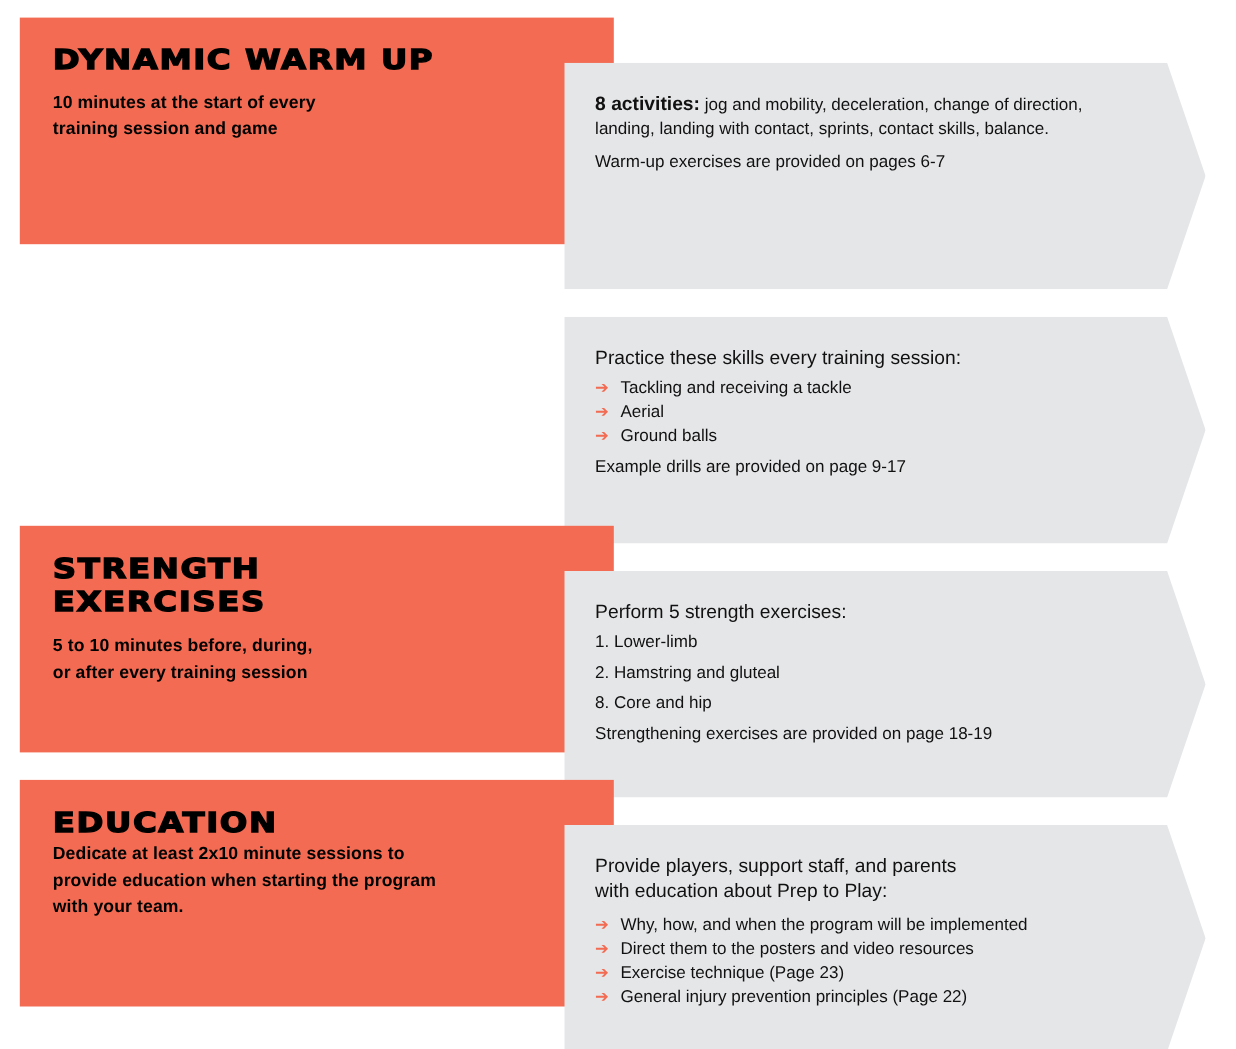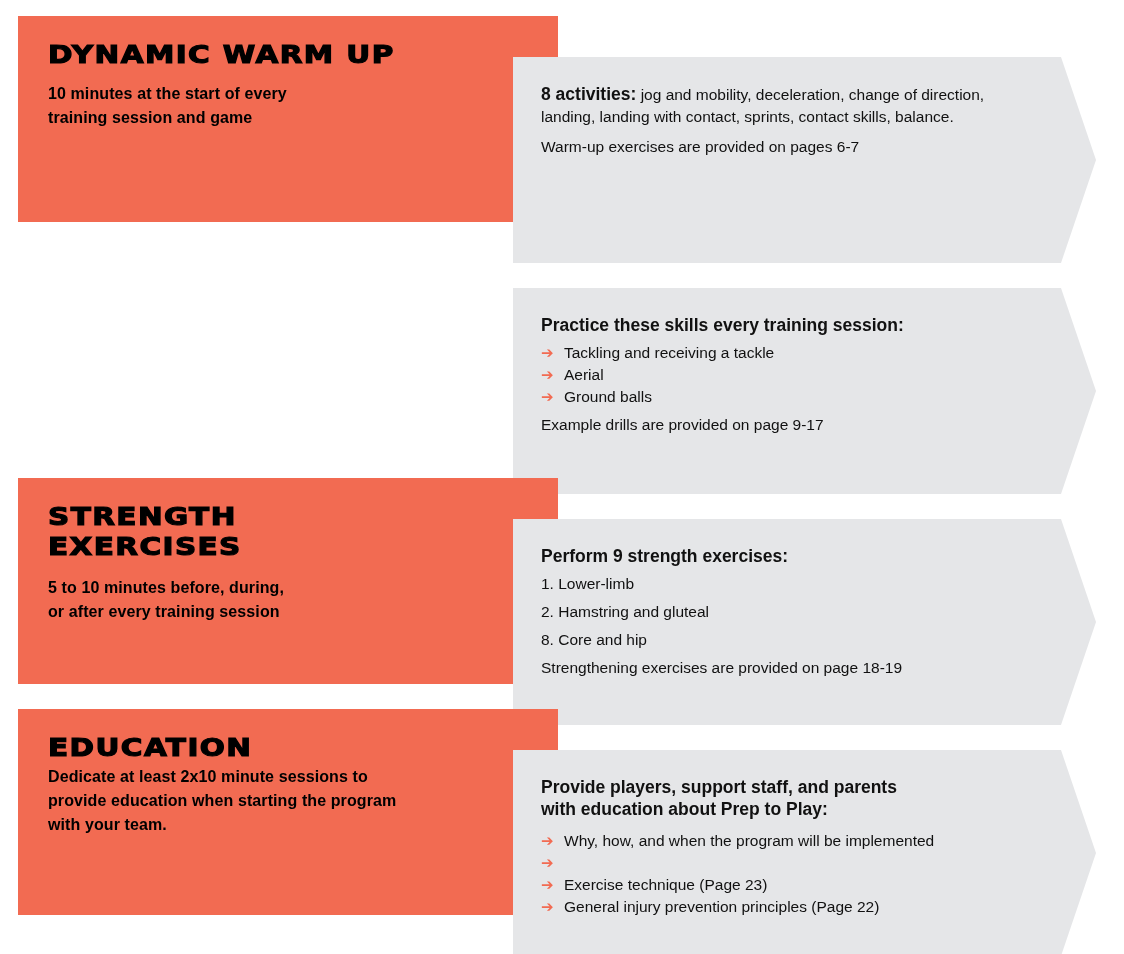--- a/index.html
+++ b/index.html
@@ -68,21 +68,21 @@
       font-weight: bold;
       font-size: 16px;
       line-height: 24px;
       color: #000;
       margin-top: 12px;
       white-space: pre-line;
       letter-spacing: 0.1px;
     }
     .subtitle.tight { margin-top: 2px; }
     .lead {
-      font-weight: bold;
+      font-weight: normal;
       font-size: 17.5px;
       line-height: 22px;
       margin: 0 0 6px 0;
       white-space: pre-line;
     }
     .lead-inline {
       font-weight: bold;
       font-size: 17.5px;
     }
     .para {
@@ -166,21 +166,21 @@
     <h2 class="title">STRENGTH
 EXERCISES</h2>
     <div class="subtitle" style="margin-top:14px;">5 to 10 minutes before, during,
 or after every training session</div>
   </div>
   <div class="right-panel">
     <svg class="arrow-bg" width="583" height="206">
       <polygon points="0,0 548,0 583,103 548,206 0,206" fill="#E5E6E8"></polygon>
     </svg>
     <div class="right-content">
-      <p class="lead">Perform 9 strength exercises:</p>
+      <p class="lead">Perform 5 strength exercises:</p>
       <p class="numbered">1. Lower-limb</p>
       <p class="numbered">2. Hamstring and gluteal</p>
       <p class="numbered">8. Core and hip</p>
       <p class="para">Strengthening exercises are provided on page 18-19</p>
     </div>
   </div>
 </div>
 
 <div class="row" style="top:709px;">
   <div class="left-panel">
@@ -196,20 +196,21 @@
     <div class="right-content">
       <p class="lead" style="margin-bottom:0;">Provide players, support staff, and parents
 with education about Prep to Play:</p>
       <ul class="bullets edu">
         <li>
             <span class="bullet-arrow">➔</span>
             <span>Why, how, and when the program will be implemented</span>
           </li>
         <li>
             <span class="bullet-arrow">➔</span>
+            <span>Direct them to the posters and video resources</span>
           </li>
         <li>
             <span class="bullet-arrow">➔</span>
             <span>Exercise technique (Page 23)</span>
           </li>
         <li>
             <span class="bullet-arrow">➔</span>
             <span>General injury prevention principles (Page 22)</span>
           </li>
       </ul>

